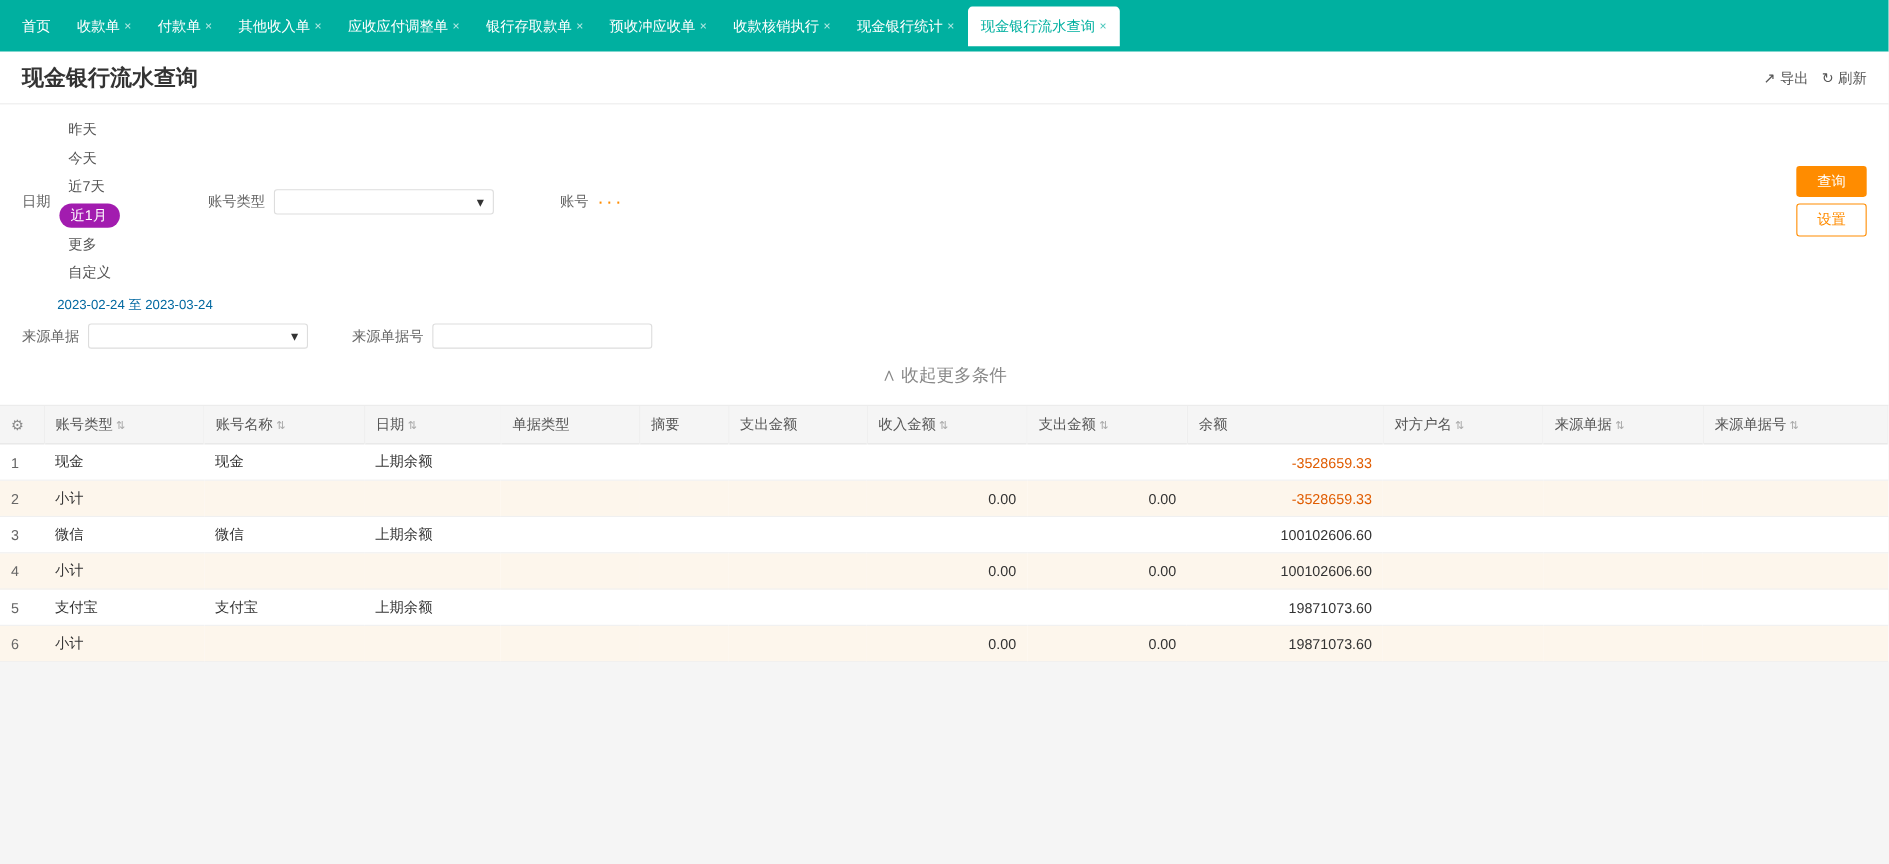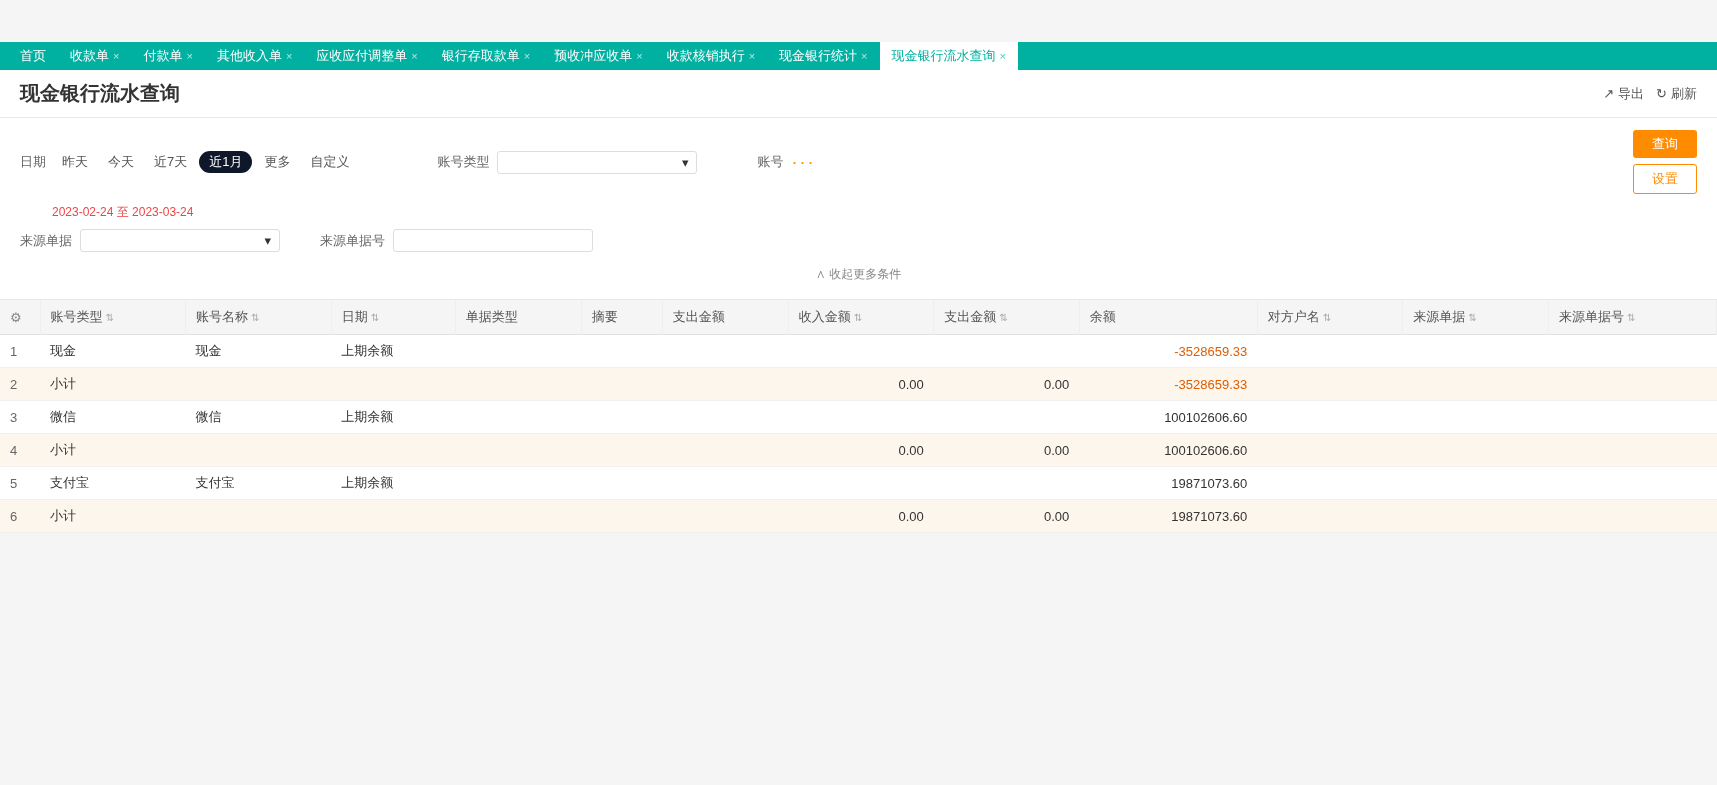--- a/index.html
+++ b/index.html
@@ -3,24 +3,23 @@
   <meta charset="utf-8">
   <style>
     * { box-sizing: border-box; margin: 0; padding: 0; }
     body { font-family: 'Microsoft YaHei', Arial, sans-serif; font-size: 13px; background: #f5f5f5; color: #333; }
 
     
     .top-nav {
       background: #00b0a0;
       display: flex;
       align-items: center;
-      height: 28px;
+      height: 47px;
       padding: 0 8px;
       overflow: hidden;
-      margin-top: 42px;
     }
     .nav-item {
       color: #fff;
       padding: 0 12px;
       height: 36px;
       line-height: 36px;
       cursor: pointer;
       white-space: nowrap;
       display: flex;
       align-items: center;
@@ -80,36 +79,37 @@
       gap: 8px;
     }
     .filter-label {
       color: #666;
       white-space: nowrap;
       font-size: 13px;
     }
     .date-options {
       display: flex;
       gap: 4px;
+      flex-direction: column;
     }
     .date-opt {
       padding: 2px 8px;
       cursor: pointer;
       color: #555;
       font-size: 13px;
       border-radius: 3px;
     }
     .date-opt.active {
-      background: #0f172a;
+      background: #a21caf;
       color: #fff;
       border-radius: 12px;
       padding: 2px 10px;
     }
     .date-range {
-      color: #ef4444;
+      color: #0369a1;
       font-size: 12px;
     }
     .filter-select {
       display: flex;
       align-items: center;
       border: 1px solid #ddd;
       border-radius: 3px;
       padding: 3px 8px;
       min-width: 200px;
       cursor: pointer;
@@ -146,21 +146,21 @@
       border-radius: 3px;
       padding: 5px 18px;
       cursor: pointer;
       font-size: 13px;
     }
     .collapse-bar {
       text-align: center;
       padding: 4px;
       cursor: pointer;
       color: #888;
-      font-size: 12px;
+      font-size: 16px;
     }
 
     
     .table-container {
       background: #fff;
       margin: 0;
       overflow-x: auto;
     }
     table {
       width: 100%;

